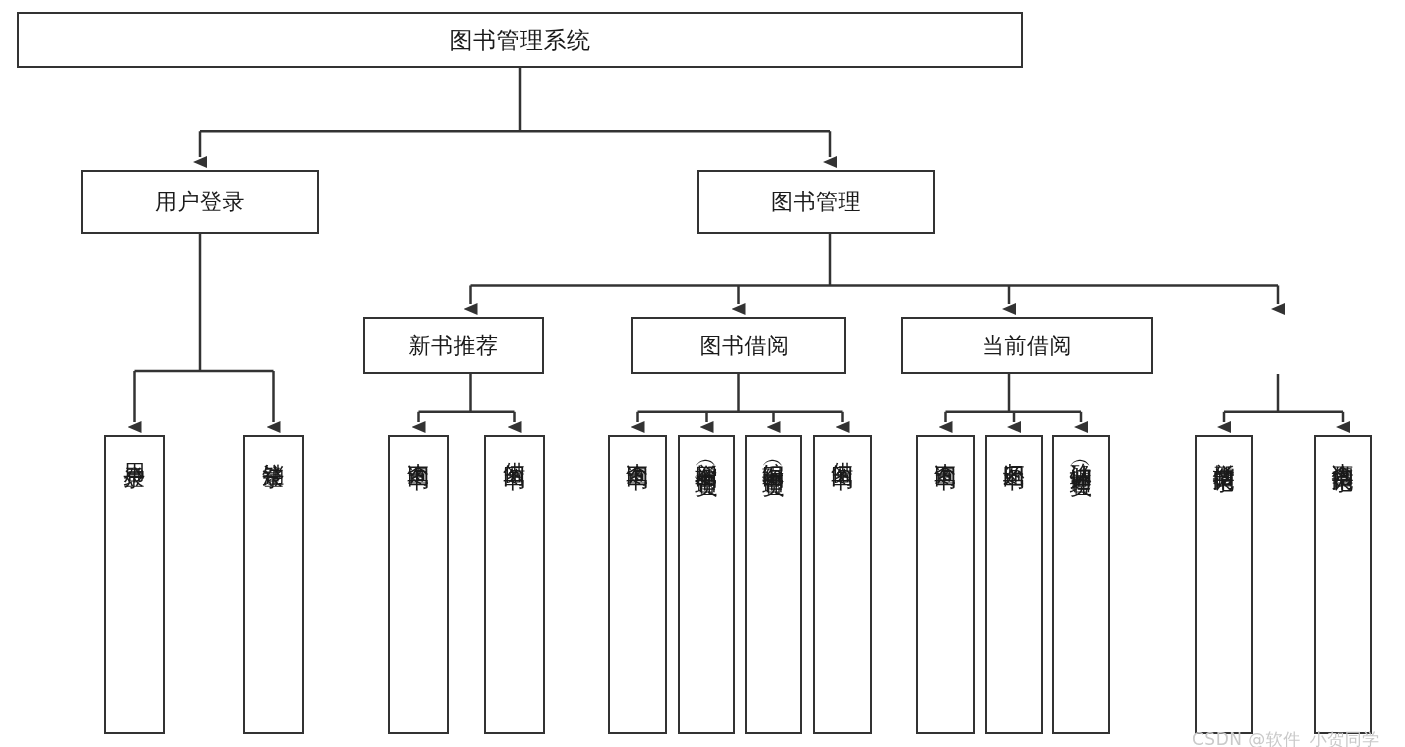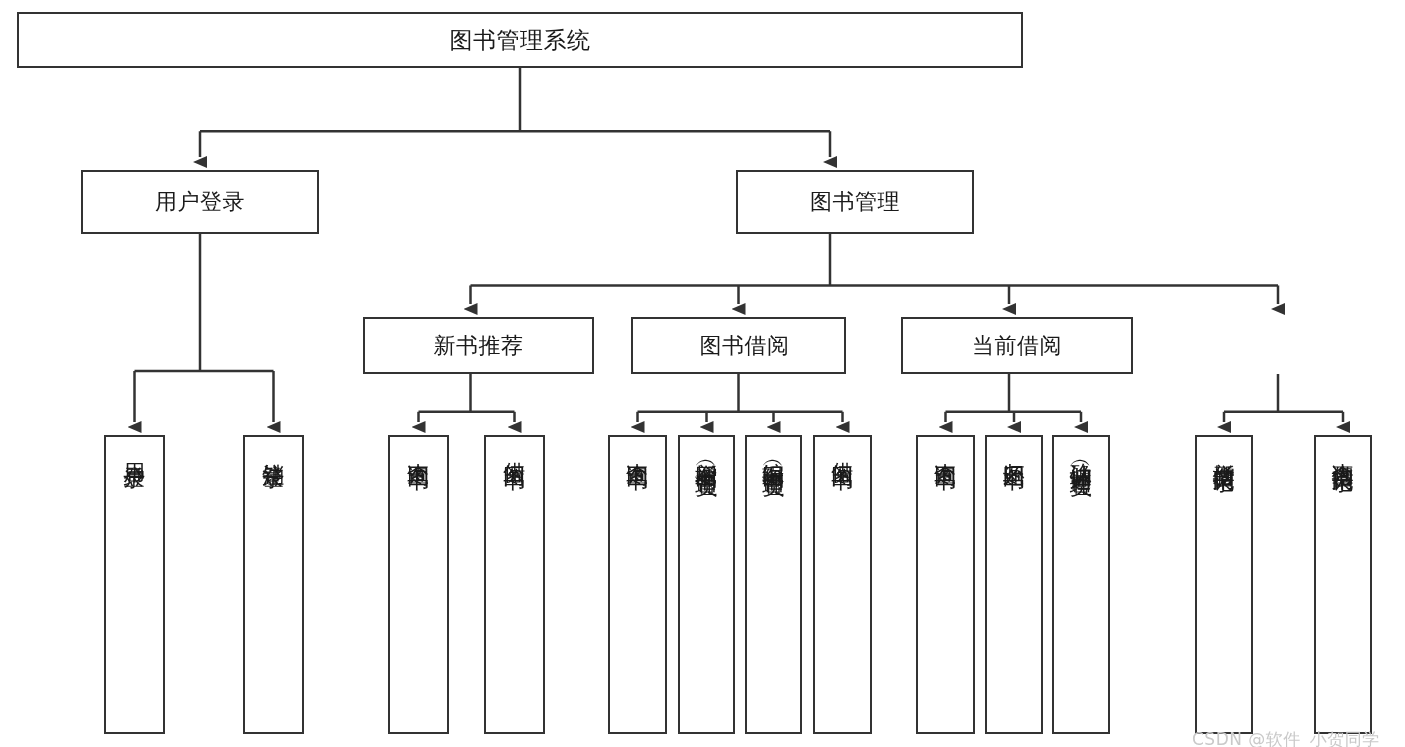--- a/index.html
+++ b/index.html
@@ -116,31 +116,31 @@
       </g>
   </svg>
 
   <div class="node root horizontal" style="left: 17px; top: 12px; width: 1006px; height: 56px;">
     <span class="label">图书管理系统</span>
   </div>
 
   <div class="node horizontal" style="left: 81px; top: 170px; width: 238px; height: 64px;">
     <span class="label">用户登录</span>
   </div>
-  <div class="node horizontal" style="left: 736px; top: 170px; width: 238px; height: 64px;">
+  <div class="node horizontal" style="left: 697px; top: 170px; width: 238px; height: 64px;">
     <span class="label">图书管理</span>
   </div>
 
-  <div class="node horizontal" style="left: 363px; top: 317px; width: 231px; height: 57px;">
+  <div class="node horizontal" style="left: 363px; top: 317px; width: 181px; height: 57px;">
     <span class="label">新书推荐</span>
   </div>
   <div class="node horizontal" style="left: 631px; top: 317px; width: 215px; height: 57px; padding-left: 12px;">
     <span class="label">图书借阅</span>
   </div>
-  <div class="node horizontal" style="left: 901px; top: 317px; width: 232px; height: 57px;">
+  <div class="node horizontal" style="left: 901px; top: 317px; width: 252px; height: 57px;">
     <span class="label">当前借阅</span>
   </div>
 
   <div class="node vertical" style="left: 104px; top: 435px; width: 61px; height: 299px;">
     <span class="label">用户登录</span>
   </div>
   <div class="node vertical" style="left: 243px; top: 435px; width: 61px; height: 299px;">
     <span class="label">注销登录</span>
   </div>
 

